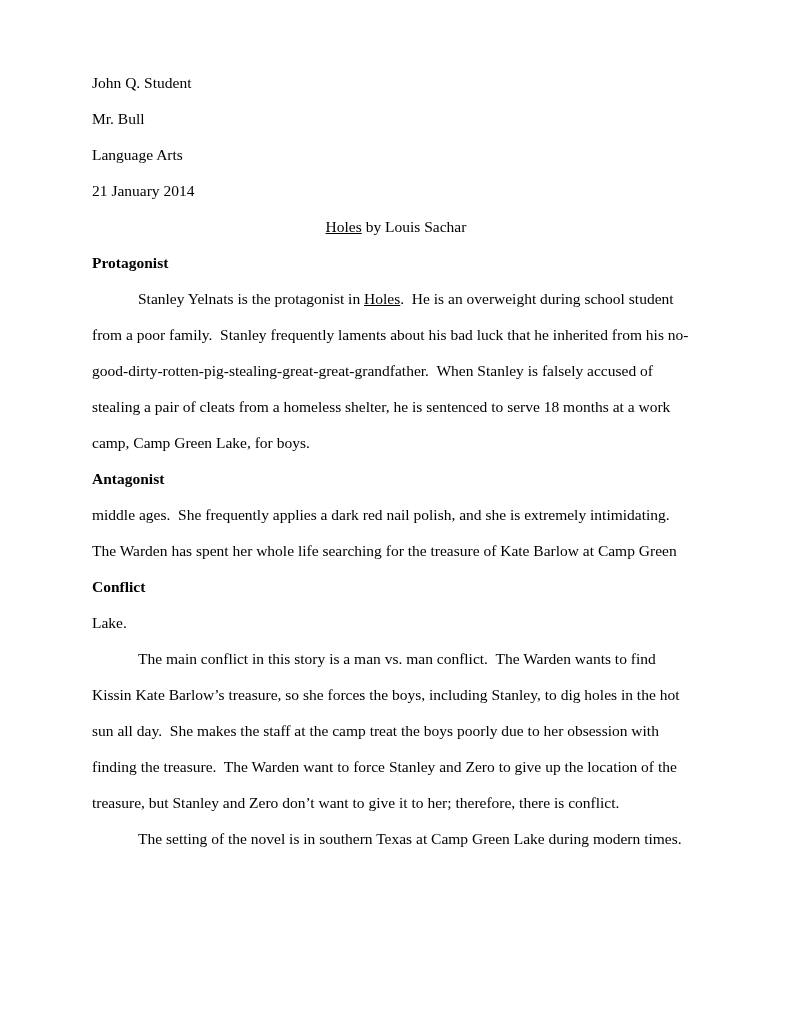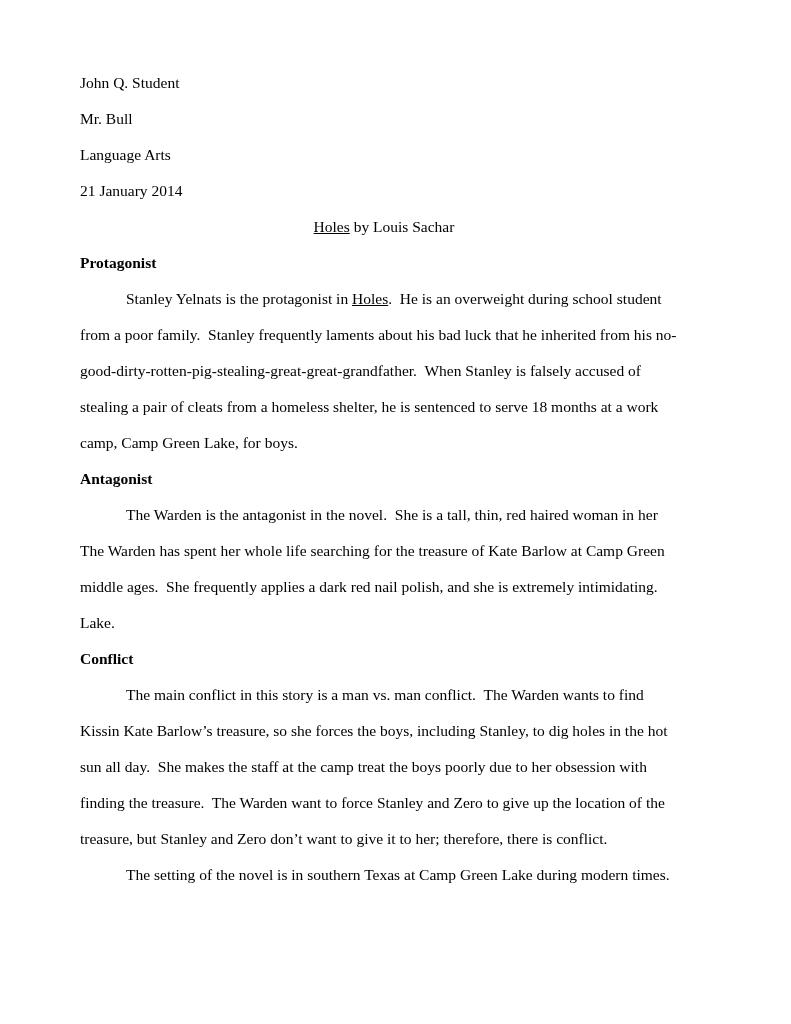--- a/index.html
+++ b/index.html
@@ -10,21 +10,21 @@
   .page {
     position: relative;
     width: 791px;
     height: 1024px;
     background: #ffffff;
     overflow: hidden;
   }
   .content {
     position: absolute;
     top: 0;
-    left: 4px;
+    left: 16px;
     padding: 65px 0 0 76px;
     width: 612px;
     font-family: "Liberation Serif", "DejaVu Serif", serif;
     font-size: 15.5px;
     line-height: 36px;
     color: #000000;
   }
   .line {
     white-space: pre;
     height: 36px;
@@ -54,25 +54,24 @@
       <div class="line">Language Arts</div>
       <div class="line">21 January 2014</div>
       <div class="line title-line"><span class="u">Holes</span><span> by Louis Sachar</span></div>
       <div class="line heading">Protagonist</div>
       <div class="line indent"><span>Stanley Yelnats is the protagonist in </span><span class="u">Holes</span><span>.  He is an overweight during school student</span></div>
       <div class="line"><span>from a poor family.  Stanley frequently laments about his bad luck that he inherited from his no-</span></div>
       <div class="line"><span>good-dirty-rotten-pig-stealing-great-great-grandfather.  When Stanley is falsely accused of</span></div>
       <div class="line"><span>stealing a pair of cleats from a homeless shelter, he is sentenced to serve 18 months at a work</span></div>
       <div class="line"><span>camp, Camp Green Lake, for boys.</span></div>
       <div class="line heading">Antagonist</div>
-      <div class="line indent"><span>The Warden is the antagonist in the novel.  She is a tall, thin, red haired woman in her</span></div>
+      <div class="line"><span>middle ages.  She frequently applies a dark red nail polish, and she is extremely intimidating.</span></div>
       <div class="line"><span>The Warden has spent her whole life searching for the treasure of Kate Barlow at Camp Green</span></div>
-      <div class="line"><span>middle ages.  She frequently applies a dark red nail polish, and she is extremely intimidating.</span></div>
+      <div class="line heading">Conflict</div>
       <div class="line"><span>Lake.</span></div>
-      <div class="line heading">Conflict</div>
       <div class="line indent"><span>The main conflict in this story is a man vs. man conflict.  The Warden wants to find</span></div>
       <div class="line"><span>Kissin Kate Barlow’s treasure, so she forces the boys, including Stanley, to dig holes in the hot</span></div>
       <div class="line"><span>sun all day.  She makes the staff at the camp treat the boys poorly due to her obsession with</span></div>
       <div class="line"><span>finding the treasure.  The Warden want to force Stanley and Zero to give up the location of the</span></div>
       <div class="line"><span>treasure, but Stanley and Zero don’t want to give it to her; therefore, there is conflict.</span></div>
       <div class="line indent"><span>The setting of the novel is in southern Texas at Camp Green Lake during modern times.</span></div>
     </div>
 </div>
 
 </body></html>

